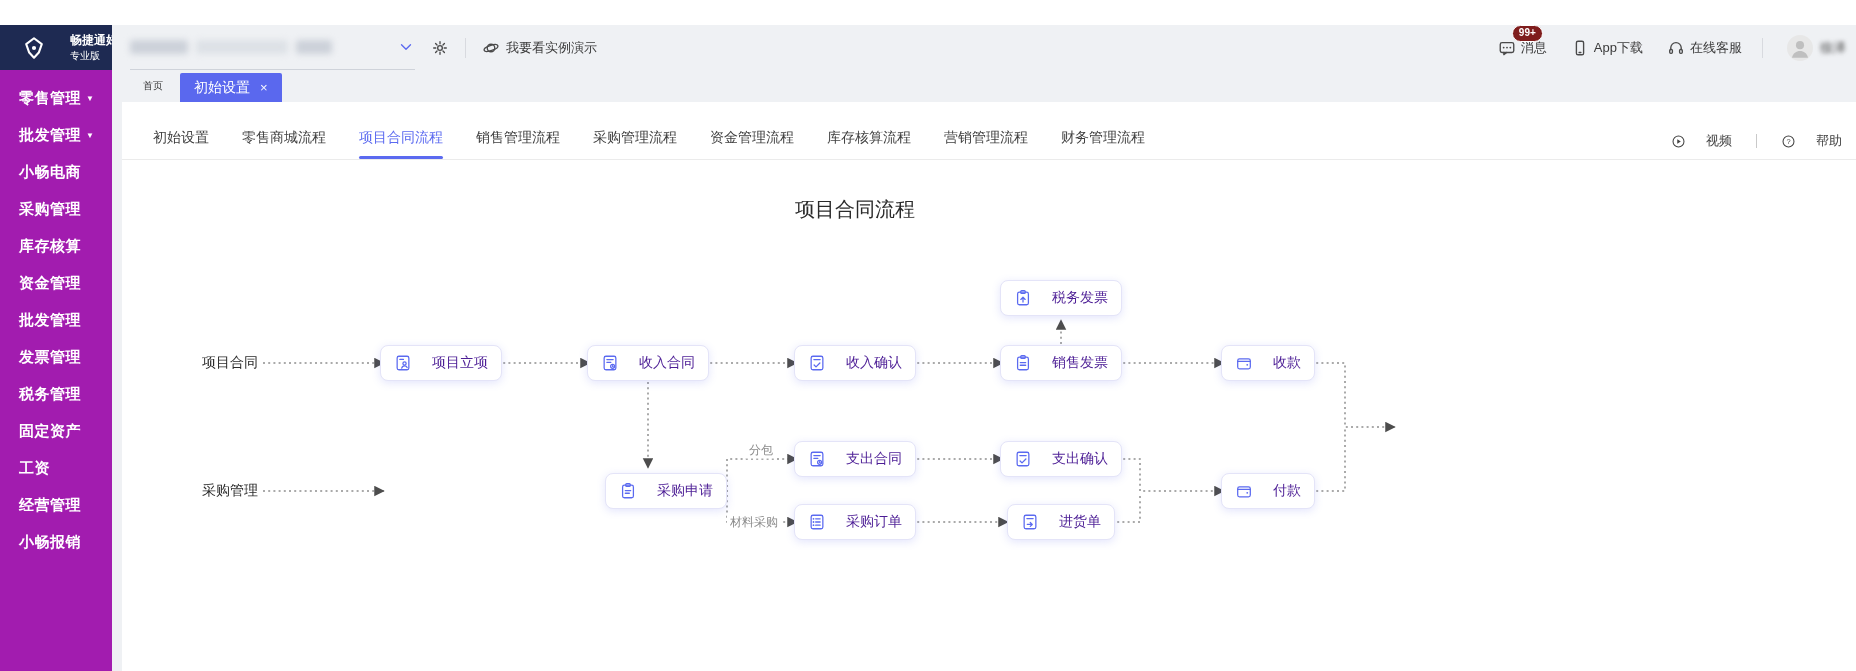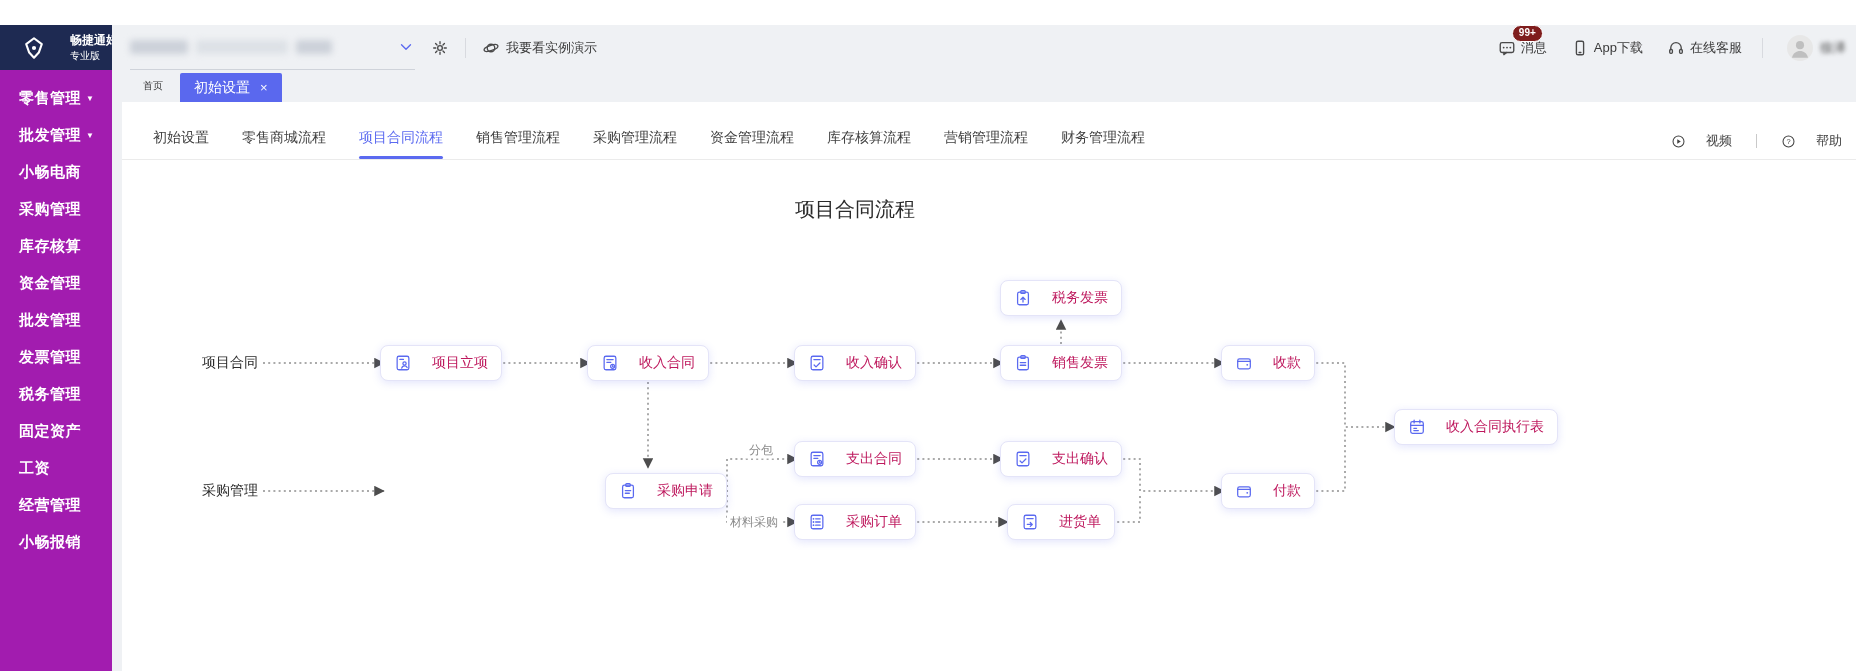--- a/index.html
+++ b/index.html
@@ -59,21 +59,21 @@
   .st-icon{display:inline-flex;width:15px;height:15px;}
   .st-icon svg{width:100%;height:100%;stroke:#434343;fill:none;stroke-width:1.4;stroke-linecap:round;stroke-linejoin:round;}
   .st-div{width:1px;height:14px;background:#c9c9c9;margin:0 4px;}
   
   .flow{position:absolute;left:0;top:0;width:1856px;height:671px;pointer-events:none;}
   .flow svg.edges{position:absolute;left:0;top:0;}
   .flow-title{position:absolute;left:855px;top:209px;transform:translate(-50%,-50%);
               font-size:20px;color:#2b2b2b;font-weight:500;white-space:nowrap;}
   .flow-node{position:absolute;transform:translate(-50%,-50%);display:flex;align-items:center;gap:20px;
              background:#fff;border:1px solid #e4e4f8;border-radius:8px;padding:8px 13px;
-             font-size:14px;color:#be185d;box-shadow:0 2px 8px rgba(100,110,240,.18);
+             font-size:14px;color:#4c1d95;box-shadow:0 2px 8px rgba(100,110,240,.18);
              white-space:nowrap;pointer-events:auto;cursor:pointer;}
   .node-icon{display:inline-flex;width:18px;height:18px;color:#5b6af0;}
   .node-icon svg{width:100%;height:100%;stroke:currentColor;fill:none;stroke-width:1.4;stroke-linecap:round;stroke-linejoin:round;}
   .lane-label{position:absolute;transform:translate(-100%,-50%);font-size:14px;color:#2b2b2b;white-space:nowrap;}
   .edge-label{position:absolute;transform:translate(-50%,-50%);font-size:12px;color:#8a8a8a;background:#fff;
               padding:0 3px;white-space:nowrap;}
 </style>
 </head>
 <body>
 
@@ -333,30 +333,20 @@
       <div class="flow-node" style="left: 1268px; top: 363px; align-items: center;">
         <span class="node-icon">
           <svg viewBox="0 0 20 20">
             <rect x="3" y="5.5" width="14" height="11" rx="2"></rect>
             <path d="M3 8.3h14"></path>
             <circle cx="13.6" cy="12" r="1" fill="currentColor" stroke="none"></circle>
           </svg>
         </span>
         <span class="node-label">收款</span>
       </div>
-      <div class="flow-node" style="left: 1476px; top: 427px;">
-        <span class="node-icon">
-          <svg viewBox="0 0 20 20">
-            <rect x="3" y="4" width="14" height="13" rx="2"></rect>
-            <path d="M6.8 2.5v3M13.2 2.5v3M3 8.2h14"></path>
-            <path d="M6.5 11.5h3M6.5 14h5"></path>
-          </svg>
-        </span>
-        <span class="node-label">收入合同执行表</span>
-      </div>
       <div class="flow-node" style="left: 855px; top: 459px;">
         <span class="node-icon">
           <svg viewBox="0 0 20 20">
             <rect x="3.5" y="2.5" width="13" height="15" rx="2"></rect>
             <path d="M6.5 6.2h7M6.5 9.2h4.5"></path>
             <circle cx="12.9" cy="13.7" r="2.2"></circle>
             <path d="M12.9 12.8v1l.7.5"></path>
           </svg>
         </span>
         <span class="node-label">支出合同</span>

